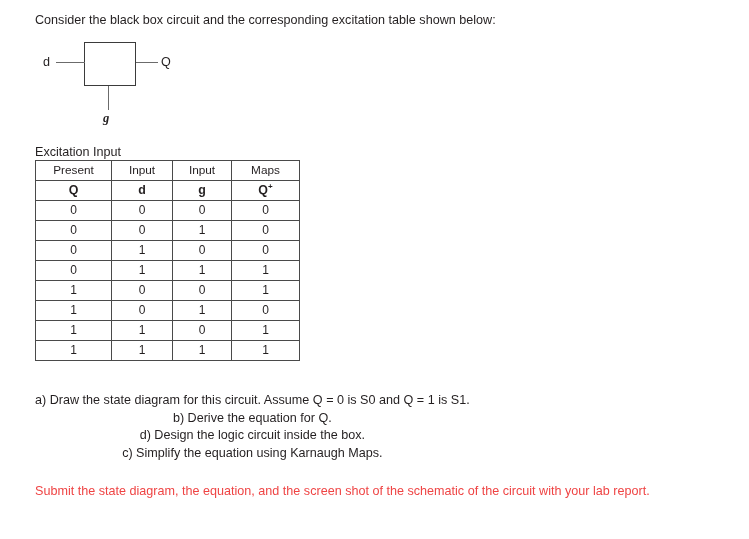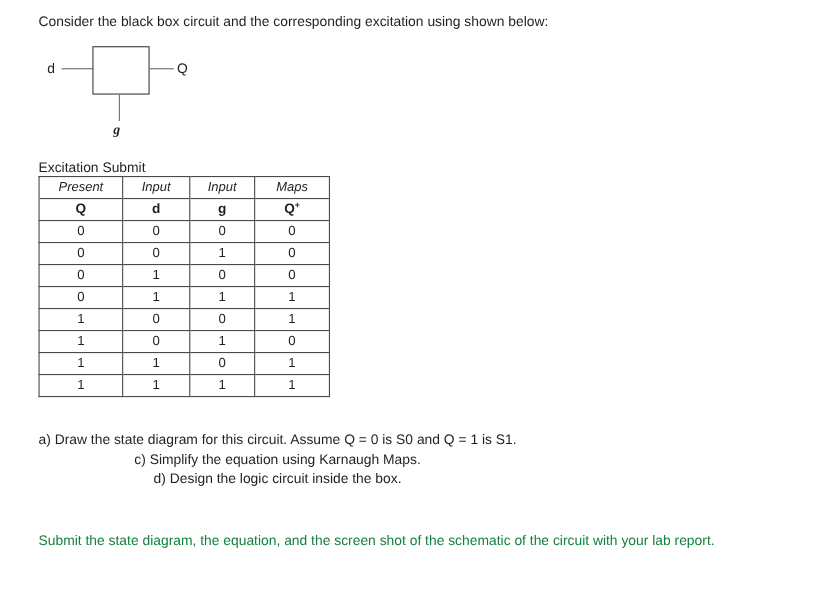--- a/index.html
+++ b/index.html
@@ -123,21 +123,20 @@
     vertical-align: middle;
   }
   table.exc col.c0 { width: 76px; }
   table.exc col.c1 { width: 61px; }
   table.exc col.c2 { width: 59px; }
   table.exc col.c3 { width: 68px; }
 
   td.hdr-top {
     border-bottom: none !important;
     height: 19px;
-    font-style: italic;
   }
   td.hdr-bot {
     border-top: none !important;
     height: 19px;
   }
   td.sym {
     font-weight: bold;
     font-size: 12.4px;
   }
   td.sym sup {
@@ -161,39 +160,39 @@
   .questions div { white-space: nowrap; text-align: center; }
 
   
   .closing {
     position: absolute;
     left: 35px;
     top: 483px;
     width: 690px;
     font-size: 12.6px;
     line-height: 17.6px;
-    color: #15803d;
+    color: #ef4444;
   }
 </style>
 </head>
 <body>
 
-<div class="intro">Consider the black box circuit and the corresponding excitation using shown below:</div>
+<div class="intro">Consider the black box circuit and the corresponding excitation table shown below:</div>
 
 <div class="circuit">
   <div class="bbox"></div>
   <div class="wire-in"></div>
   <div class="wire-out"></div>
   <div class="wire-clk"></div>
   <div class="lbl-d">d</div>
   <div class="lbl-q">Q</div>
   <div class="lbl-g">g</div>
 </div>
 
-<div class="exc-caption">Excitation Submit</div>
+<div class="exc-caption">Excitation Input</div>
 <div class="exc-wrap">
   <table class="exc">
     <colgroup>
       <col class="c0">
         <col class="c1">
         <col class="c2">
         <col class="c3">
     </colgroup>
     <tbody>
       <tr>
@@ -257,17 +256,18 @@
           <td class="val">1</td>
           <td class="val">1</td>
           <td class="val">1</td>
         </tr>
       </tbody>
   </table>
 </div>
 
 <div class="questions">
   <div>a) Draw the state diagram for this circuit. Assume Q = 0 is S0 and Q = 1 is S1.</div>
+  <div>b) Derive the equation for Q.</div>
+  <div>d) Design the logic circuit inside the box.</div>
   <div>c) Simplify the equation using Karnaugh Maps.</div>
-  <div>d) Design the logic circuit inside the box.</div>
 </div>
 
 <div class="closing">Submit the state diagram, the equation, and the screen shot of the schematic of the circuit with your lab report.</div>
 
 </body></html>

